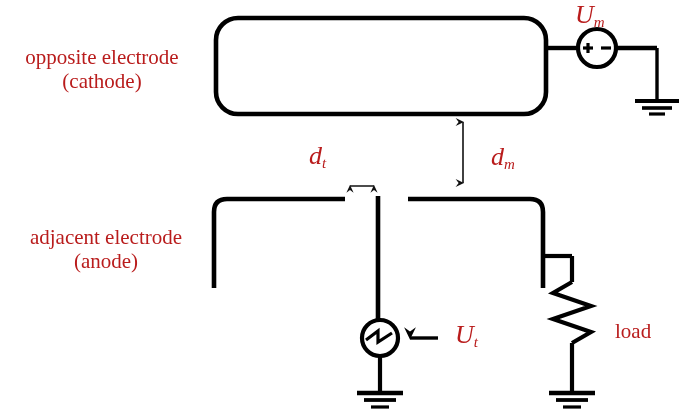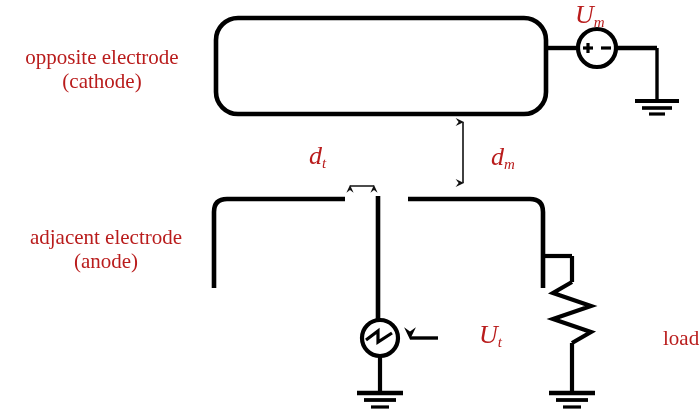--- a/index.html
+++ b/index.html
@@ -122,17 +122,17 @@
     <div>adjacent electrode</div>
     <div>(anode)</div>
   </div>
 
   <div class="lbl sym" style="left:575px; top:0px;"><span>U</span><sub>m</sub></div>
 
   <div class="lbl sym" style="left:491px; top:142px;"><span>d</span><sub>m</sub></div>
 
   <div class="lbl sym" style="left:309px; top:141px;"><span>d</span><sub>t</sub></div>
 
-  <div class="lbl sym" style="left:455px; top:320px;margin-left:24px;"><span>U</span><sub>t</sub></div>
+  <div class="lbl sym" style="left:455px; top:320px;"><span>U</span><sub>t</sub></div>
 
-  <div class="lbl lbl-load" style="left:615px; top:327px;margin-left:48px;">load</div>
+  <div class="lbl lbl-load" style="left:615px; top:320px;">load</div>
 
 </div>
 
 </body></html>

